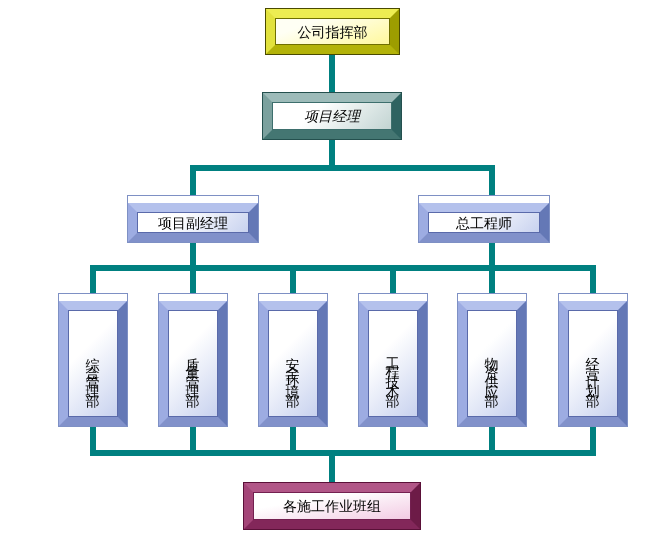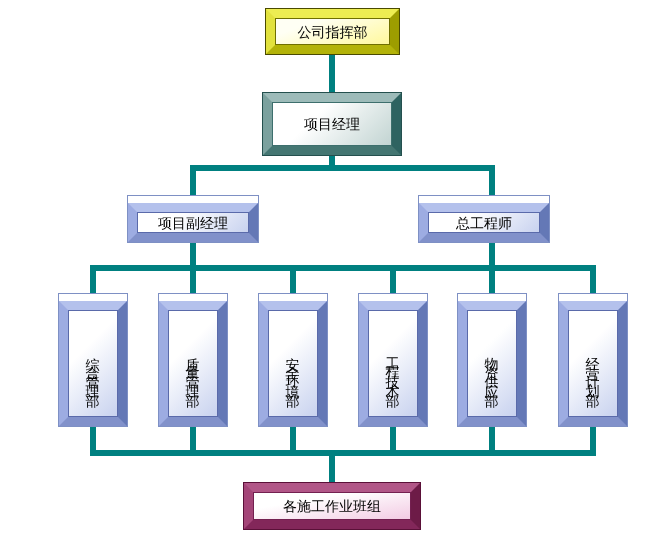--- a/index.html
+++ b/index.html
@@ -85,21 +85,21 @@
   <div class="line" style="left:329px;top:456px;width:6px;height:26px;"></div>
 
   <div class="node theme-yellow" style="left:265px;top:8px;width:135px;height:47px;">
     <div class="frame">
       <div class="inner">
         <span class="label">公司指挥部</span>
       </div>
     </div>
   </div>
 
-  <div class="node theme-teal" style="left:262px;top:92px;width:140px;height:64px;">
+  <div class="node theme-teal" style="left:262px;top:92px;width:140px;height:48px;font-style:italic;">
     <div class="frame">
       <div class="inner">
         <span class="label">项目经理</span>
       </div>
     </div>
   </div>
 
   <div class="node theme-blue" style="left:127px;top:195px;width:132px;height:48px;">
     <div class="frame">
       <div class="inner">

